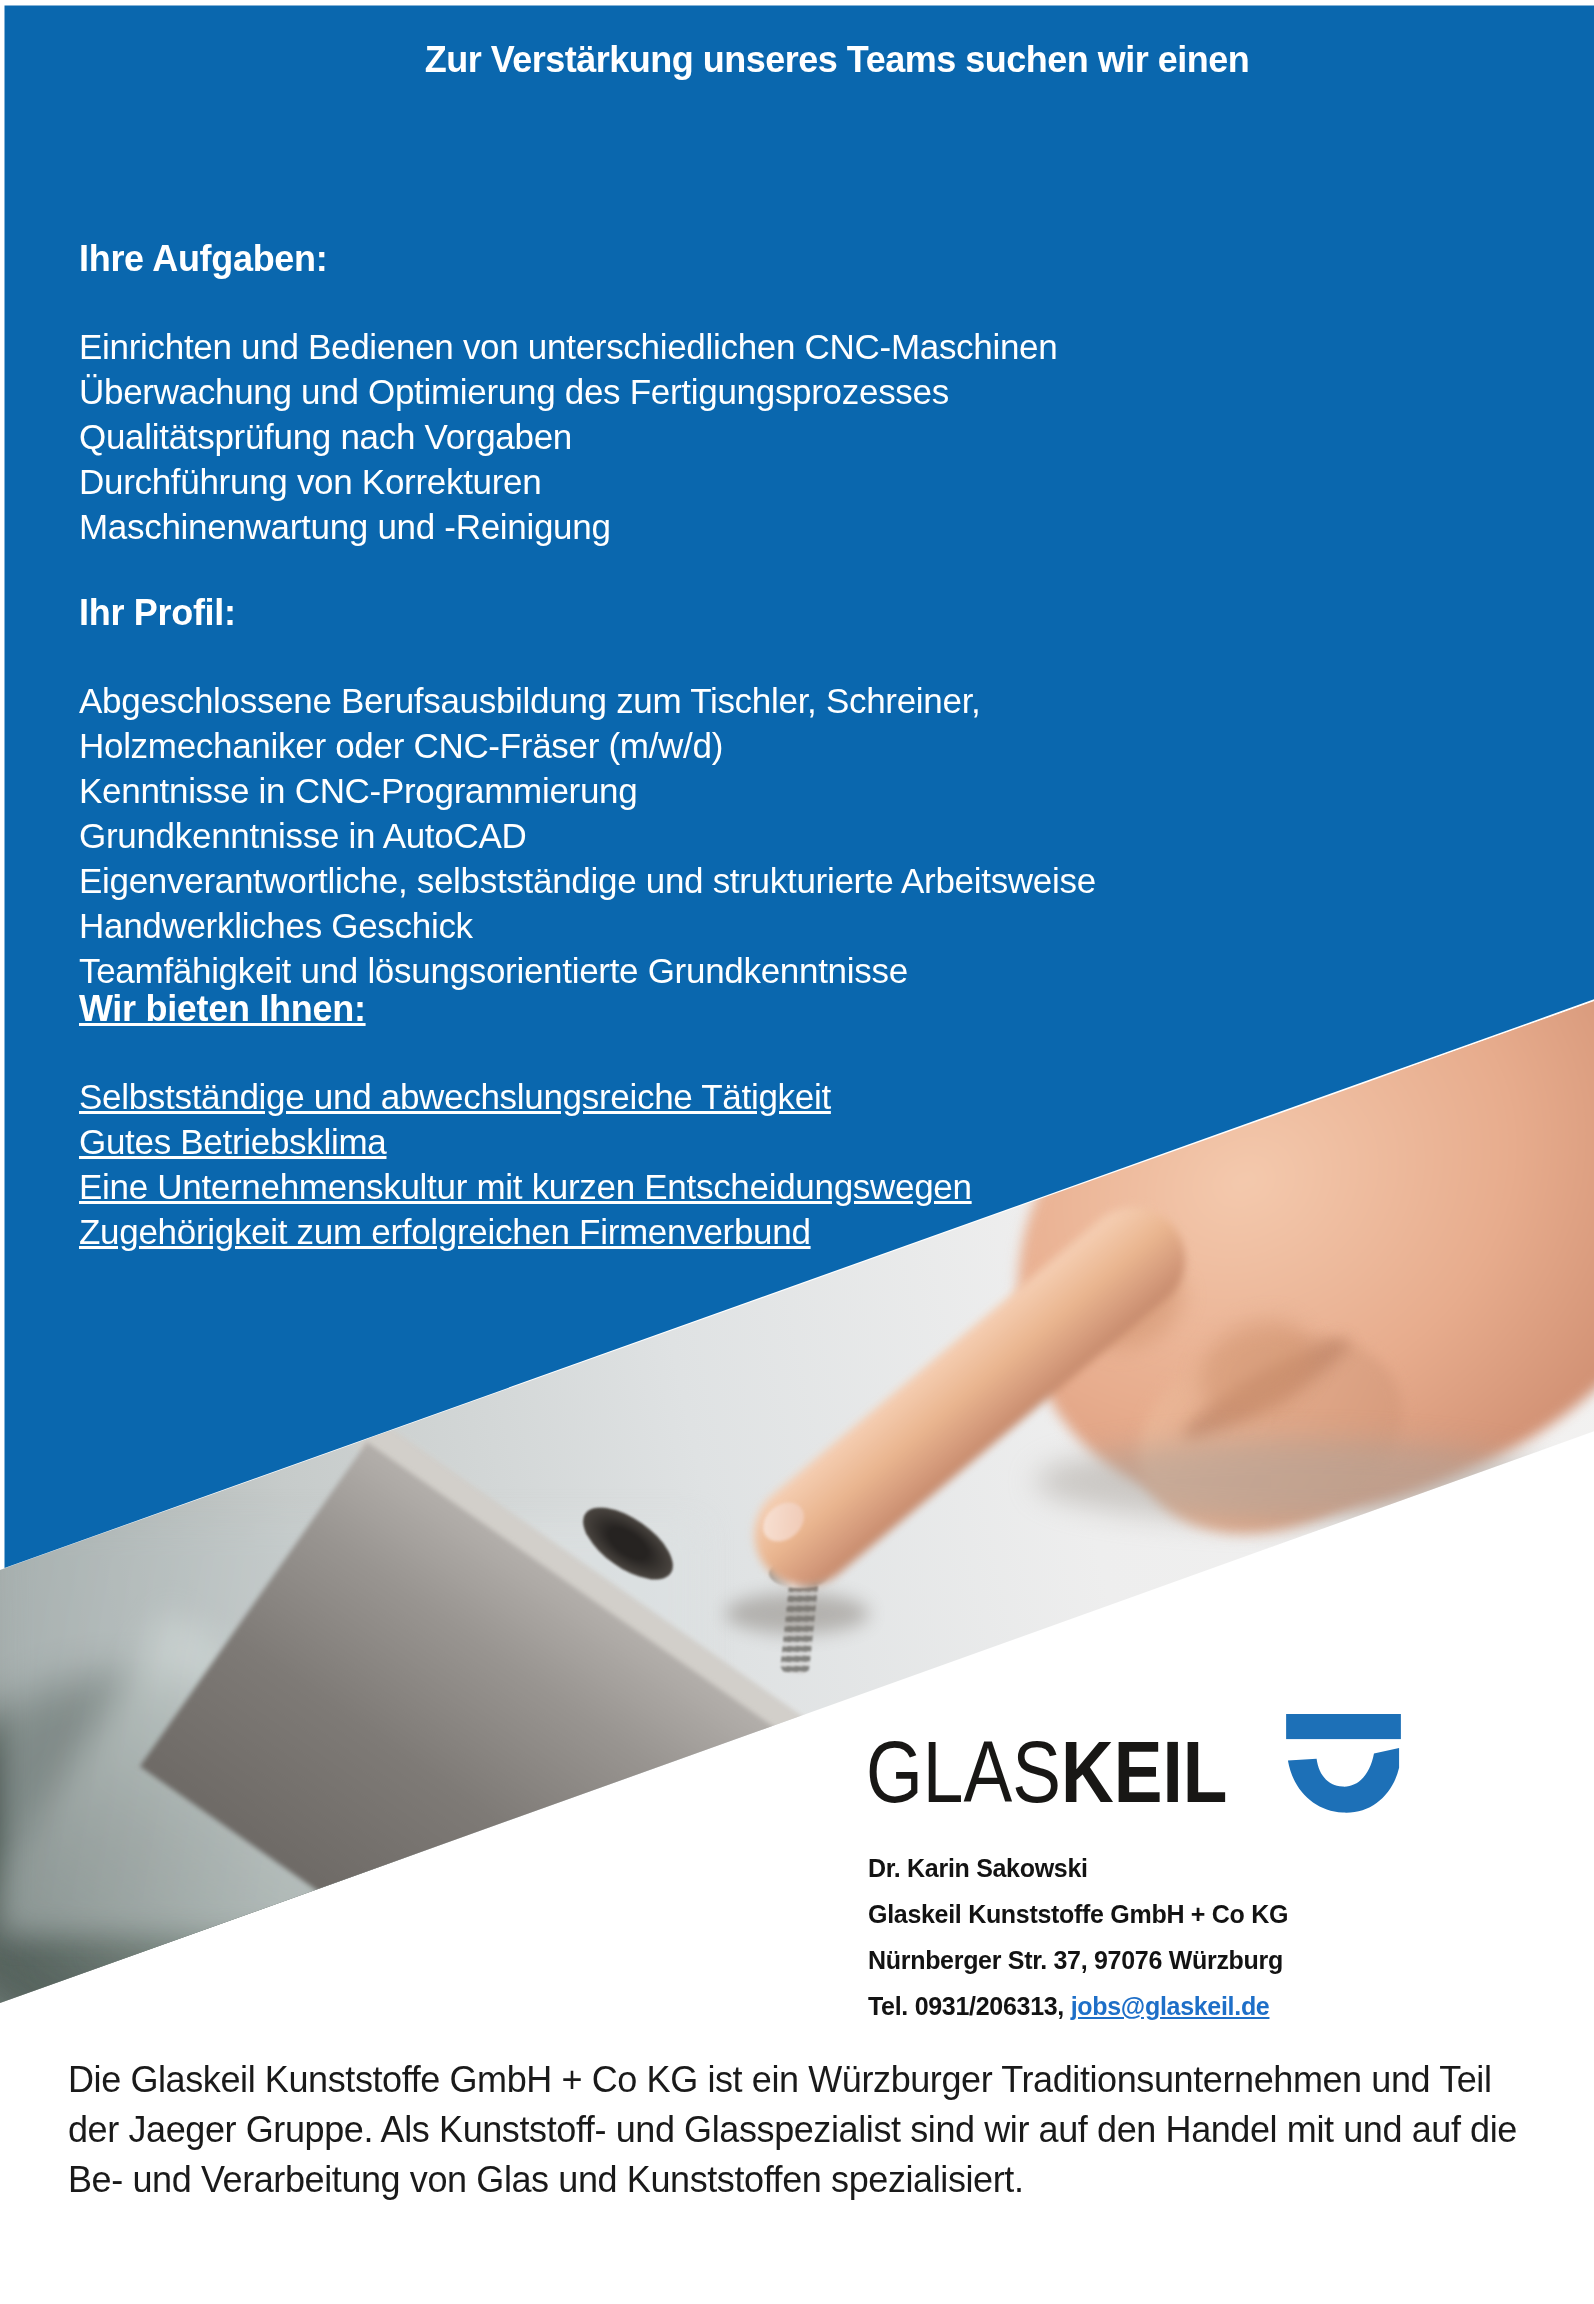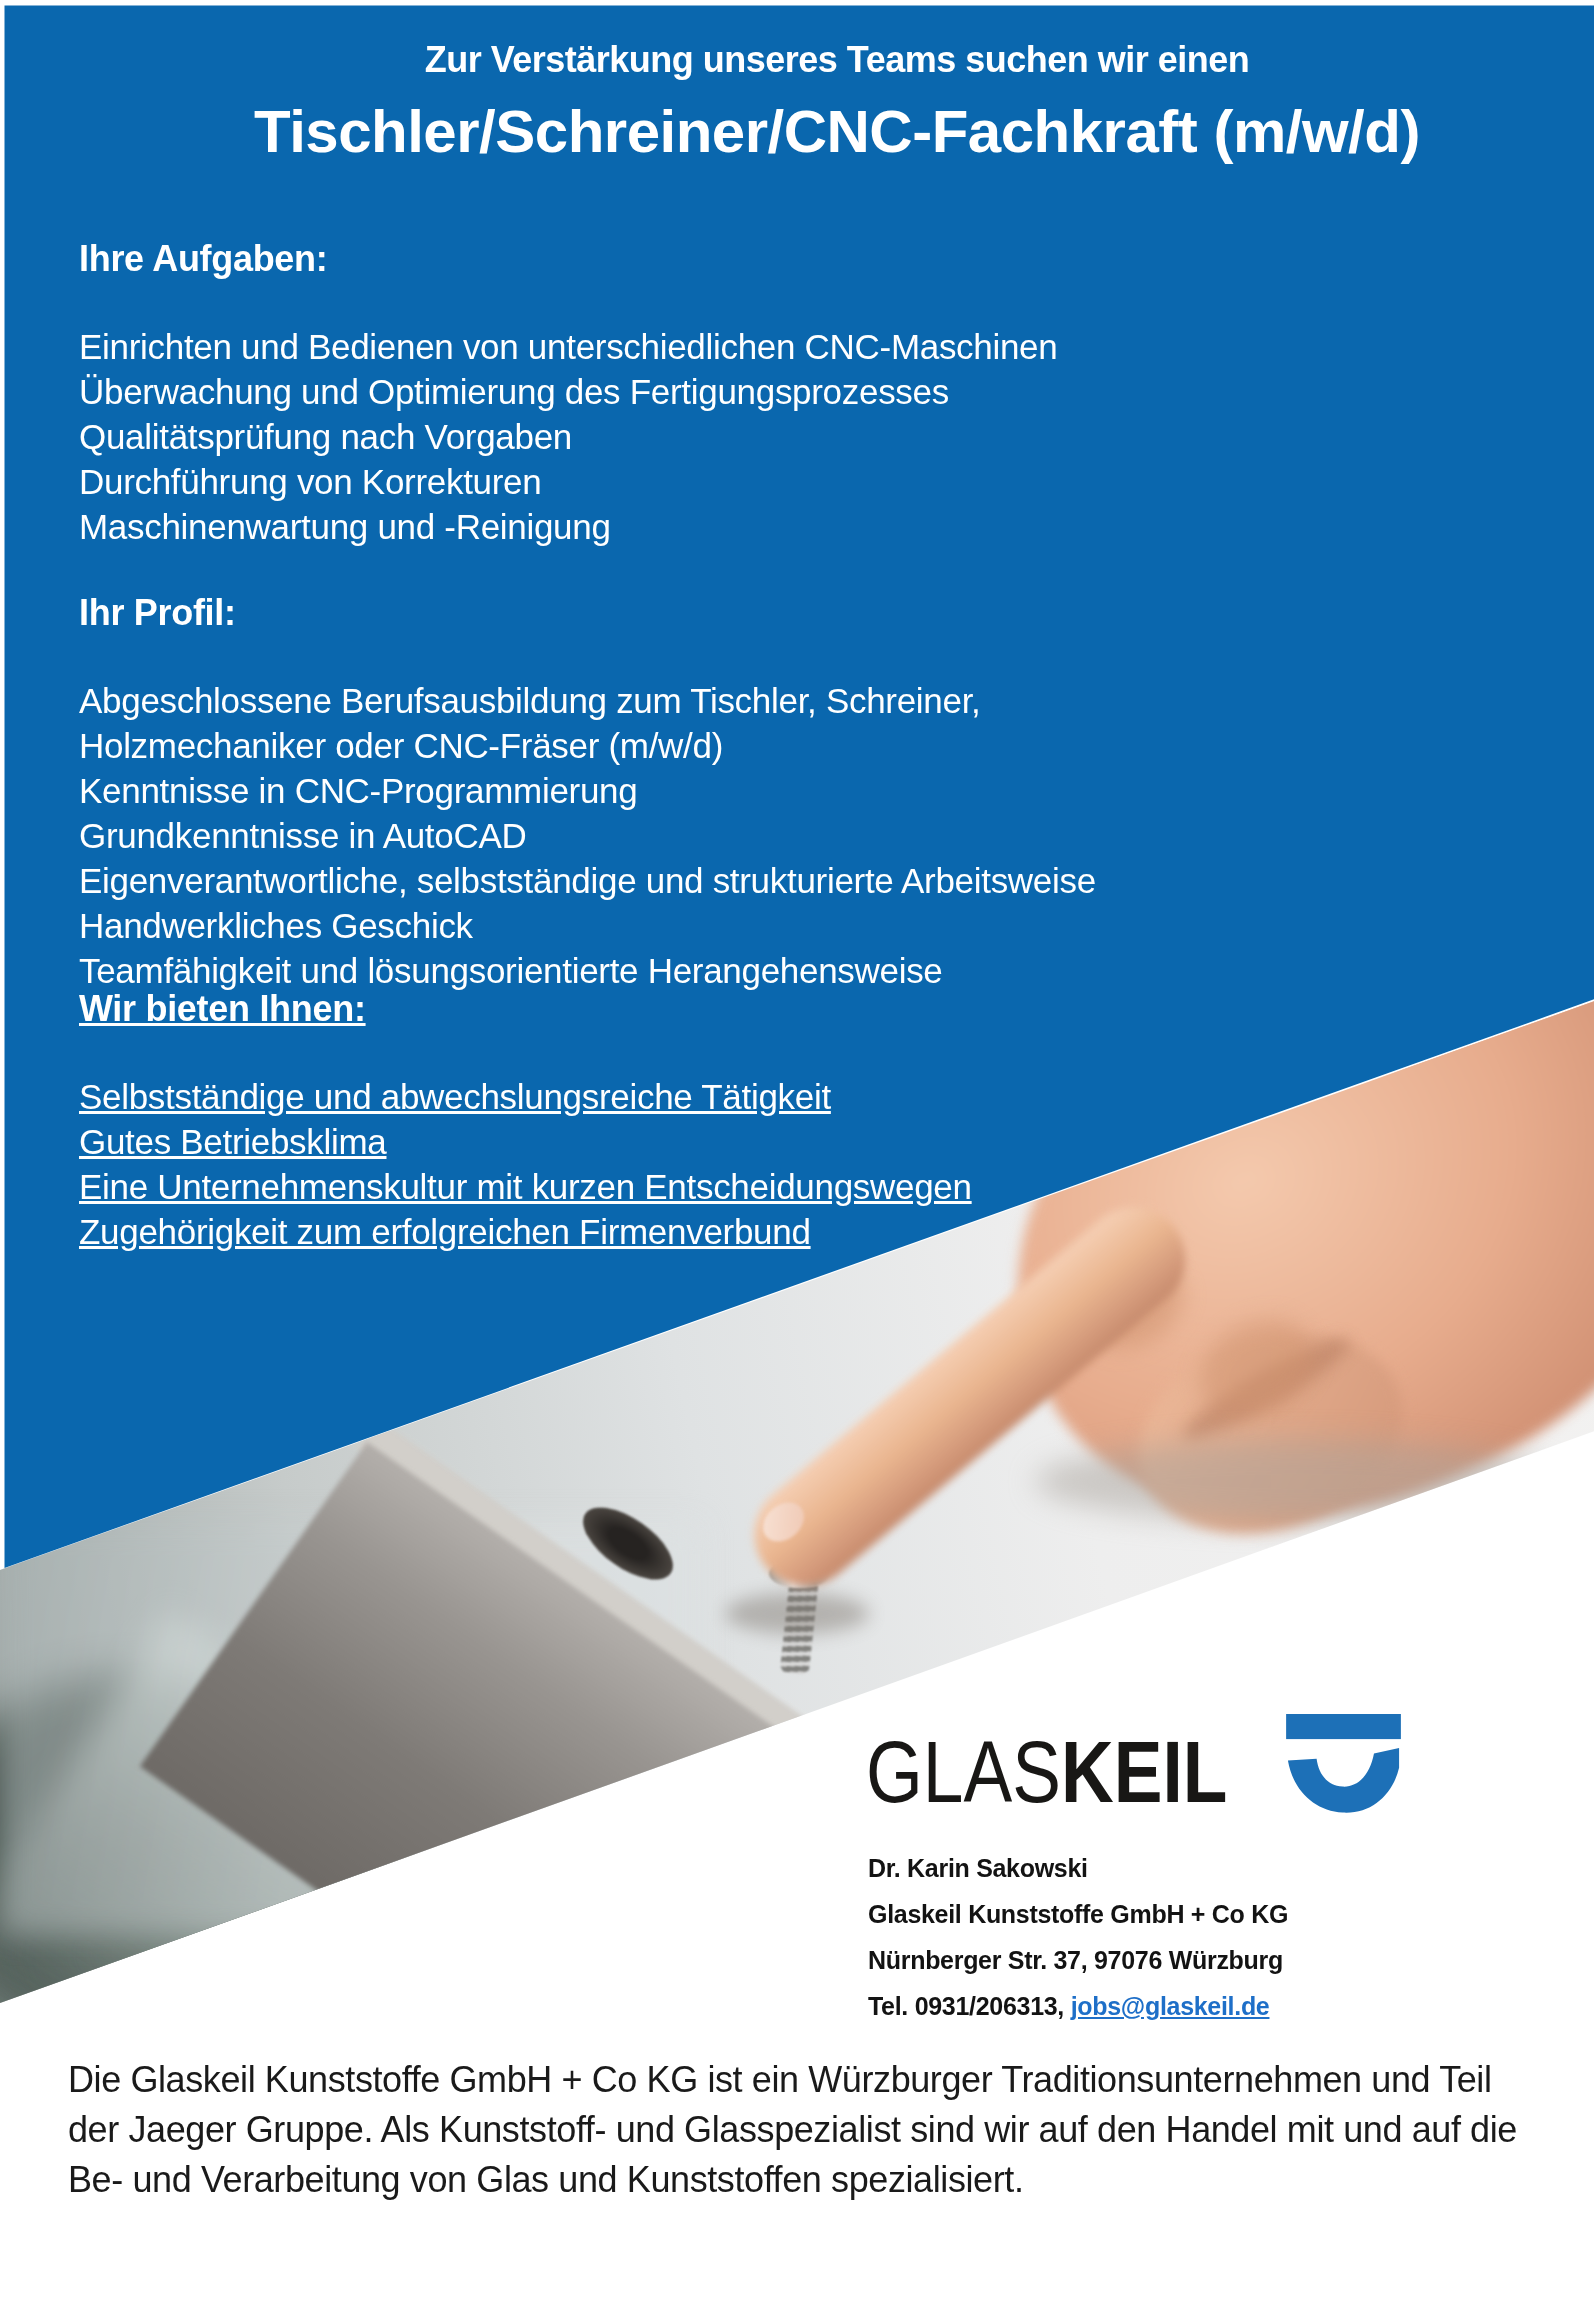--- a/index.html
+++ b/index.html
@@ -114,41 +114,40 @@
     <div class="abs" id="hand-shadow"></div>
     <div class="abs" id="fingertip-shadow"></div>
     <div class="abs" id="hand-finger"></div>
     <div class="abs" id="finger-nail"></div>
   </div>
 
   <div class="abs" id="blue-field"></div>
 
   <div class="abs on-blue" id="header-block">
     <div id="kicker">Zur Verstärkung unseres Teams suchen wir einen</div>
-    <div id="job-title">Tischler/Schreiner/CNC-Fachkraft (m/w/d)</div>
   </div>
 
   <div class="abs on-blue section" id="section-tasks">
     <div class="section-heading">Ihre Aufgaben:</div>
     <div class="section-item">Einrichten und Bedienen von unterschiedlichen CNC-Maschinen</div>
     <div class="section-item">Überwachung und Optimierung des Fertigungsprozesses</div>
     <div class="section-item">Qualitätsprüfung nach Vorgaben</div>
     <div class="section-item">Durchführung von Korrekturen</div>
     <div class="section-item">Maschinenwartung und -Reinigung</div>
   </div>
 
   <div class="abs on-blue section" id="section-profile">
     <div class="section-heading">Ihr Profil:</div>
     <div class="section-item">Abgeschlossene Berufsausbildung zum Tischler, Schreiner,</div>
     <div class="section-item">Holzmechaniker oder CNC-Fräser (m/w/d)</div>
     <div class="section-item">Kenntnisse in CNC-Programmierung</div>
     <div class="section-item">Grundkenntnisse in AutoCAD</div>
     <div class="section-item">Eigenverantwortliche, selbstständige und strukturierte Arbeitsweise</div>
     <div class="section-item">Handwerkliches Geschick</div>
-    <div class="section-item">Teamfähigkeit und lösungsorientierte Herangehensweise</div>
+    <div class="section-item">Teamfähigkeit und lösungsorientierte Grundkenntnisse</div>
   </div>
 
   <div class="abs on-blue section" id="section-offer">
     <div class="section-heading">Wir bieten Ihnen:</div>
     <div class="section-item">Selbstständige und abwechslungsreiche Tätigkeit</div>
     <div class="section-item">Gutes Betriebsklima</div>
     <div class="section-item">Eine Unternehmenskultur mit kurzen Entscheidungswegen</div>
     <div class="section-item">Zugehörigkeit zum erfolgreichen Firmenverbund</div>
   </div>
 

